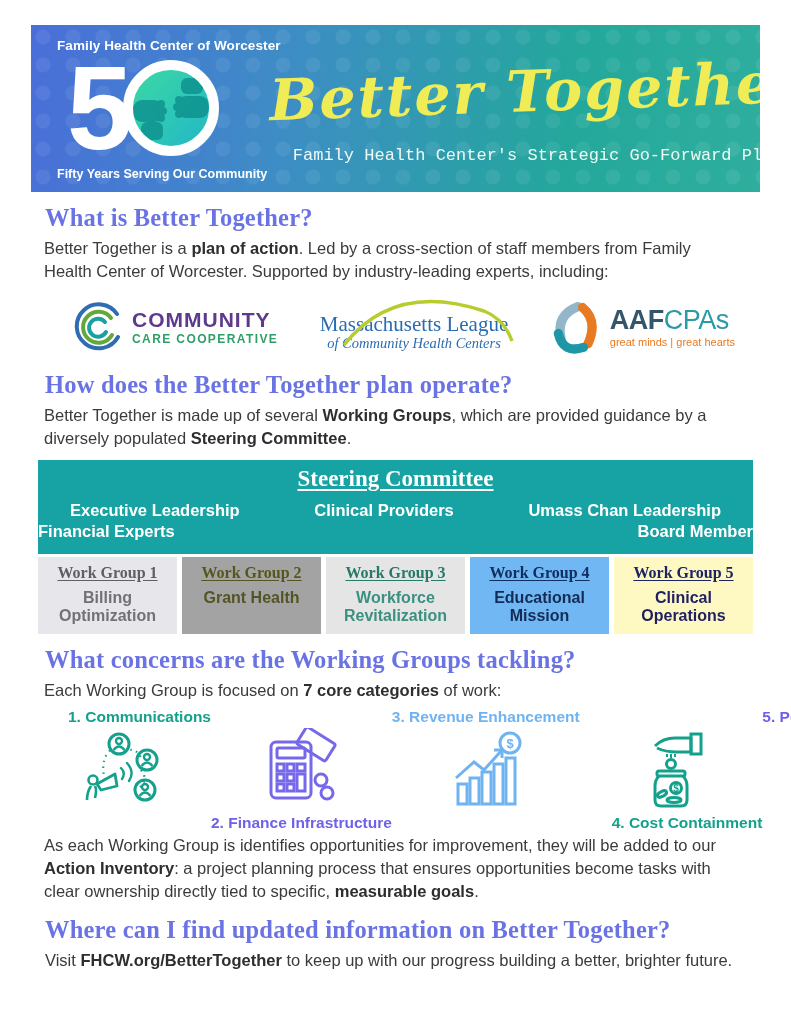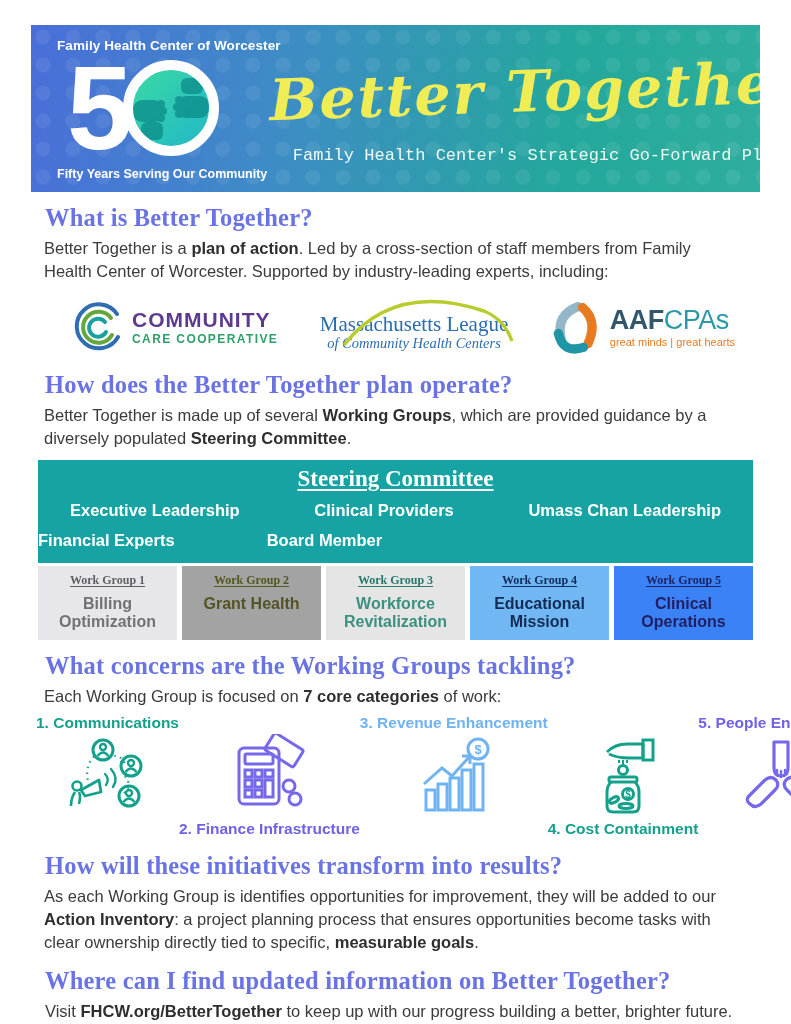--- a/index.html
+++ b/index.html
@@ -46,39 +46,39 @@
   .aaf-text { margin-left:8px; }
   .aaf-row { line-height:1; }
   .aaf-a { color:#33566b; font-weight:bold; font-size:27px; letter-spacing:-0.5px; }
   .aaf-b { color:#2a9aa8; font-size:27px; letter-spacing:-0.5px; }
   .aaf-tag { color:#e87a22; font-size:11px; margin-top:2px; }
 
   
   .steering { margin:10px 8px 0 8px; background:#17a3a3; color:#fff; text-align:center; padding:6px 0 13px 0; }
   .steering-title { font-family:"Liberation Serif", serif; font-size:23px; font-weight:bold; text-decoration:underline; text-underline-offset:3px; }
   .steer-row1 { display:flex; justify-content:space-between; padding:0 32px; margin-top:9px; font-weight:bold; font-size:16.5px; }
-  .steer-row2 { display:flex; justify-content:flex-start; gap:92px; margin-top:11px; font-weight:bold; font-size:16.5px; }
+  .steer-row2 { display:flex; justify-content:space-between; gap:66px; margin-top:2px; font-weight:bold; font-size:16.5px; }
 
   
   .wgs { display:flex; gap:5px; margin:3px 8px 0 8px; }
   .wg { flex:1; text-align:center; padding:7px 2px 9px 2px; }
-  .wg-label { font-family:"Liberation Serif", serif; font-size:12px; font-weight:bold; text-decoration:underline; text-underline-offset:2px; }
+  .wg-label { font-family:"Liberation Serif", serif; font-size:16px; font-weight:bold; text-decoration:underline; text-underline-offset:2px; }
   .wg-name { font-weight:bold; font-size:16px; line-height:1.12; margin-top:7px; }
   .wg1 { background:#e7e6eb; } .wg1 .wg-label{color:#5f5f64;} .wg1 .wg-name{color:#717176;}
   .wg2 { background:#a3a3a3; } .wg2 .wg-label{color:#56561f;} .wg2 .wg-name{color:#545426;}
   .wg3 { background:#e5e5e5; } .wg3 .wg-label{color:#27796a;} .wg3 .wg-name{color:#3c9080;}
   .wg4 { background:#70b7f3; } .wg4 .wg-label{color:#102f60;} .wg4 .wg-name{color:#122c55;}
-  .wg5 { background:#3b82f6; } .wg5 .wg-label{color:#1c2463;} .wg5 .wg-name{color:#201f63;}
+  .wg5 { background:#fef9c3; } .wg5 .wg-label{color:#1c2463;} .wg5 .wg-name{color:#201f63;}
 
   
   .cats { display:flex; margin:4px 6px 0 6px; }
   .cat { flex:1; display:flex; flex-direction:column; align-items:center; }
   .cat-label { font-weight:bold; font-size:15.5px; white-space:nowrap; height:22px; line-height:22px; }
   .cat-spacer { height:22px; }
-  .c-teal { color:#14a18c; } .c-purple { color:#6f61e8; } .c-blue { color:#6fb3f2; }
+  .c-teal { color:#14a18c;margin-left:32px; } .c-purple { color:#6f61e8; } .c-blue { color:#6fb3f2; }
   .cat svg { display:block; }
 
   
   .results-para { max-width:690px; }
   .info-para { margin-left:15px; max-width:700px; }
 </style>
 </head>
 <body>
 
 <div class="page">
@@ -285,20 +285,19 @@
             <path d="M38,36 v5 M42,37 v6 M46,36 v5" stroke-width="2.4"></path>
             <path d="M10,62 l16,-16 q6,-5 11,0 q4,5 -1,10 L22,70 q-6,5 -11,0 q-5,-4 -1,-8 z"></path>
             <path d="M74,62 l-16,-16 q-6,-5 -11,0 q-4,5 1,10 L62,70 q6,5 11,0 q5,-4 1,-8 z"></path>
           </g>
         </svg>
         <div class="cat-spacer"></div>
       </div>
 
     </div>
 
-    <h2 class="sec">How will these initiatives transform into results?</h2>
     <p class="para results-para"><span>As each Working Group is identifies opportunities for improvement, they will be added to our </span><b>Action Inventory</b><span>: a project planning process that ensures opportunities become tasks with clear ownership directly tied to specific, </span><b>measurable goals</b><span>.</span></p>
 
     <h2 class="sec">Where can I find updated information on Better Together?</h2>
     <p class="para info-para"><span>Visit </span><b>FHCW.org/BetterTogether</b><span> to keep up with our progress building a better, brighter future.</span></p>
 
   </div>
 </div>
 
 </body></html>

